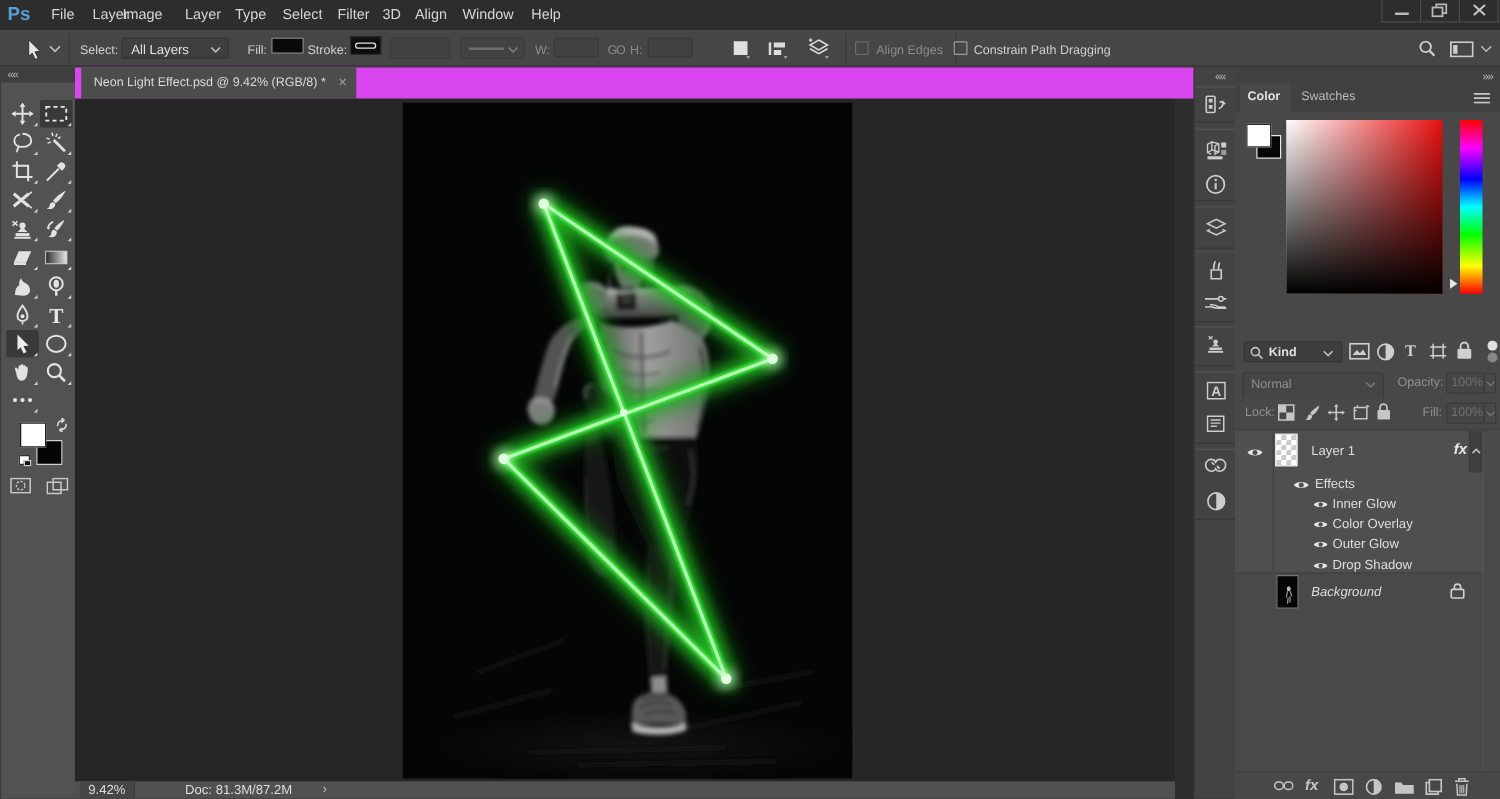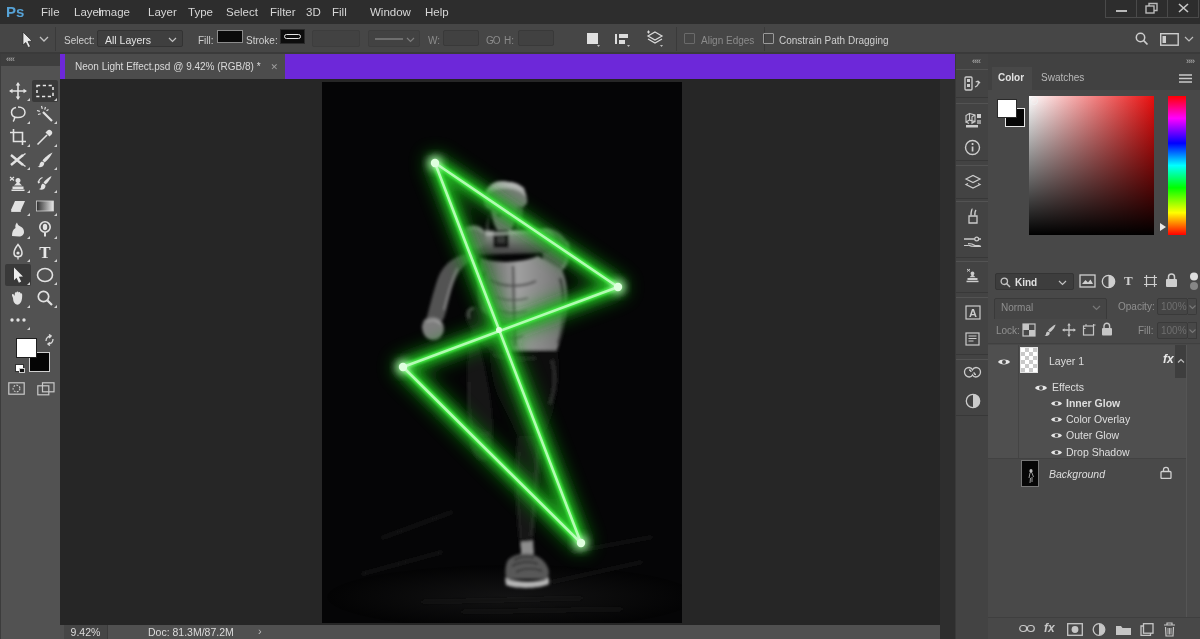--- a/index.html
+++ b/index.html
@@ -27,21 +27,21 @@
 
 
 #toolbar { position:absolute; left:0; top:54px; width:60px; height:585px; background:#525252; border-left:1px solid #3c3c3c; }
 #toolhdr { position:absolute; left:0; top:0; width:60px; height:12px; background:#3e3e3e; color:#b5b5b5; font-size:9px; line-height:11px; padding-left:5px; letter-spacing:-1px; }
 .tool { position:absolute; width:26px; height:22px; display:flex; align-items:center; justify-content:center; }
 .tool.sel { background:#393939; border-radius:2px; }
 .tool svg { display:block; }
 .tool::after { content:""; position:absolute; right:1px; bottom:1px; border-left:3px solid transparent; border-bottom:3px solid #d0d0d0; width:0; height:0; }
 
 
-#tabstrip { position:absolute; left:60px; top:54px; width:895px; height:25px; background:#6d28d9; }
+#tabstrip { position:absolute; left:60px; top:54px; width:895px; height:25px; background:#d946ef; }
 #doctab { position:absolute; left:5px; top:0px; width:220px; height:25px; background:#4c4c4c; color:#dadada; font-size:10px; line-height:25px; padding-left:10px; white-space:nowrap; }
 #doctab .x { color:#9f9f9f; margin-left:7px; font-size:9px; }
 #canvas { position:absolute; left:60px; top:79px; width:880px; height:546px; background:#262626; }
 #gapstrip { position:absolute; left:940px; top:79px; width:15px; height:560px; background:#2e2e2e; }
 #photo { position:absolute; left:262px; top:3px; width:360px; height:541px; }
 
 
 #statusbar { position:absolute; left:60px; top:625px; width:880px; height:14px; background:#505050; font-size:10.5px; color:#dcdcdc; }
 #zoombox { position:absolute; left:4px; top:0; width:44px; height:14px; background:#464646; border-right:1px solid #3c3c3c; text-align:center; line-height:14px; }
 #docinfo { position:absolute; left:88px; top:0; line-height:14px; }
@@ -70,21 +70,21 @@
 <div id="menubar">
   <div id="pslogo">Ps</div>
   <span class="menuitem" style="left:41px;">File</span>
   <span class="menuitem" style="left:74px;">Layer</span>
   <span class="menuitem" style="left:98px;">Image</span>
   <span class="menuitem" style="left:148px;">Layer</span>
   <span class="menuitem" style="left:188px;">Type</span>
   <span class="menuitem" style="left:226px;">Select</span>
   <span class="menuitem" style="left:270px;">Filter</span>
   <span class="menuitem" style="left:306px;">3D</span>
-  <span class="menuitem" style="left:332px;">Fill</span>
+  <span class="menuitem" style="left:332px;">Align</span>
   <span class="menuitem" style="left:370px;">Window</span>
   <span class="menuitem" style="left:425px;">Help</span>
   <div id="winbtns">
     <div class="wbtn"><svg width="31" height="17">
             <rect x="10" y="10" width="11" height="2" fill="#b9b9b9"></rect>
           </svg></div>
     <div class="wbtn"><svg width="31" height="17">
             <rect x="9" y="6" width="8" height="7" fill="none" stroke="#b9b9b9" stroke-width="1.4"></rect>
             <path d="M12 6 V3.5 H20 V10.5 H17" fill="none" stroke="#b9b9b9" stroke-width="1.4"></path>
           </svg></div>
@@ -677,21 +677,21 @@
   <div class="abs" style="left:32px;top:293px;width:18px;height:26px;background:#fff;border:1px solid #e5e5e5;background-image:linear-gradient(45deg,#c9c9c9 25%,transparent 25%,transparent 75%,#c9c9c9 75%),linear-gradient(45deg,#c9c9c9 25%,transparent 25%,transparent 75%,#c9c9c9 75%);background-size:8px 8px;background-position:0 0,4px 4px;"></div>
   <span class="laytext" style="left:61px;top:301px;">Layer 1</span>
   <span class="abs" style="left:175px;top:298px;font-size:12px;font-style:italic;font-weight:bold;color:#e8e8e8;">fx</span>
   <div class="abs" style="left:187px;top:291px;width:11px;height:33px;background:#3e3e3e;">
         <svg style="position:absolute;left:2px;top:13px;" width="8" height="6">
           <path d="M1 4.5 L4 1.5 L7 4.5" fill="none" stroke="#bdbdbd" stroke-width="1.2"></path>
         </svg>
       </div>
 
   <span class="laytext" style="left:64px;top:327px;">Effects</span>
-  <span class="laytext" style="left:78px;top:343px;font-weight:bold;">Inner Glow</span>
+  <span class="laytext" style="left:78px;top:343px;">Inner Glow</span>
   <span class="laytext" style="left:78px;top:359px;">Color Overlay</span>
   <span class="laytext" style="left:78px;top:375px;">Outer Glow</span>
   <span class="laytext" style="left:78px;top:392px;">Drop Shadow</span>
 
   <div class="abs" style="left:0;top:404px;width:198px;height:33px;background:#494949;border-top:1px solid #424242;"></div>
   <div class="abs" style="left:33px;top:406px;width:18px;height:27px;background:#060606;border:1px solid #777;">
     <svg width="18" height="27">
           <ellipse cx="9" cy="10" rx="1.6" ry="2" fill="#bbb"></ellipse>
           <path d="M8 12 L7 17 M10 12 L11.5 16 M8.5 17 L8 22 M10 16 L10 21" stroke="#999" stroke-width="1"></path>
         </svg>

